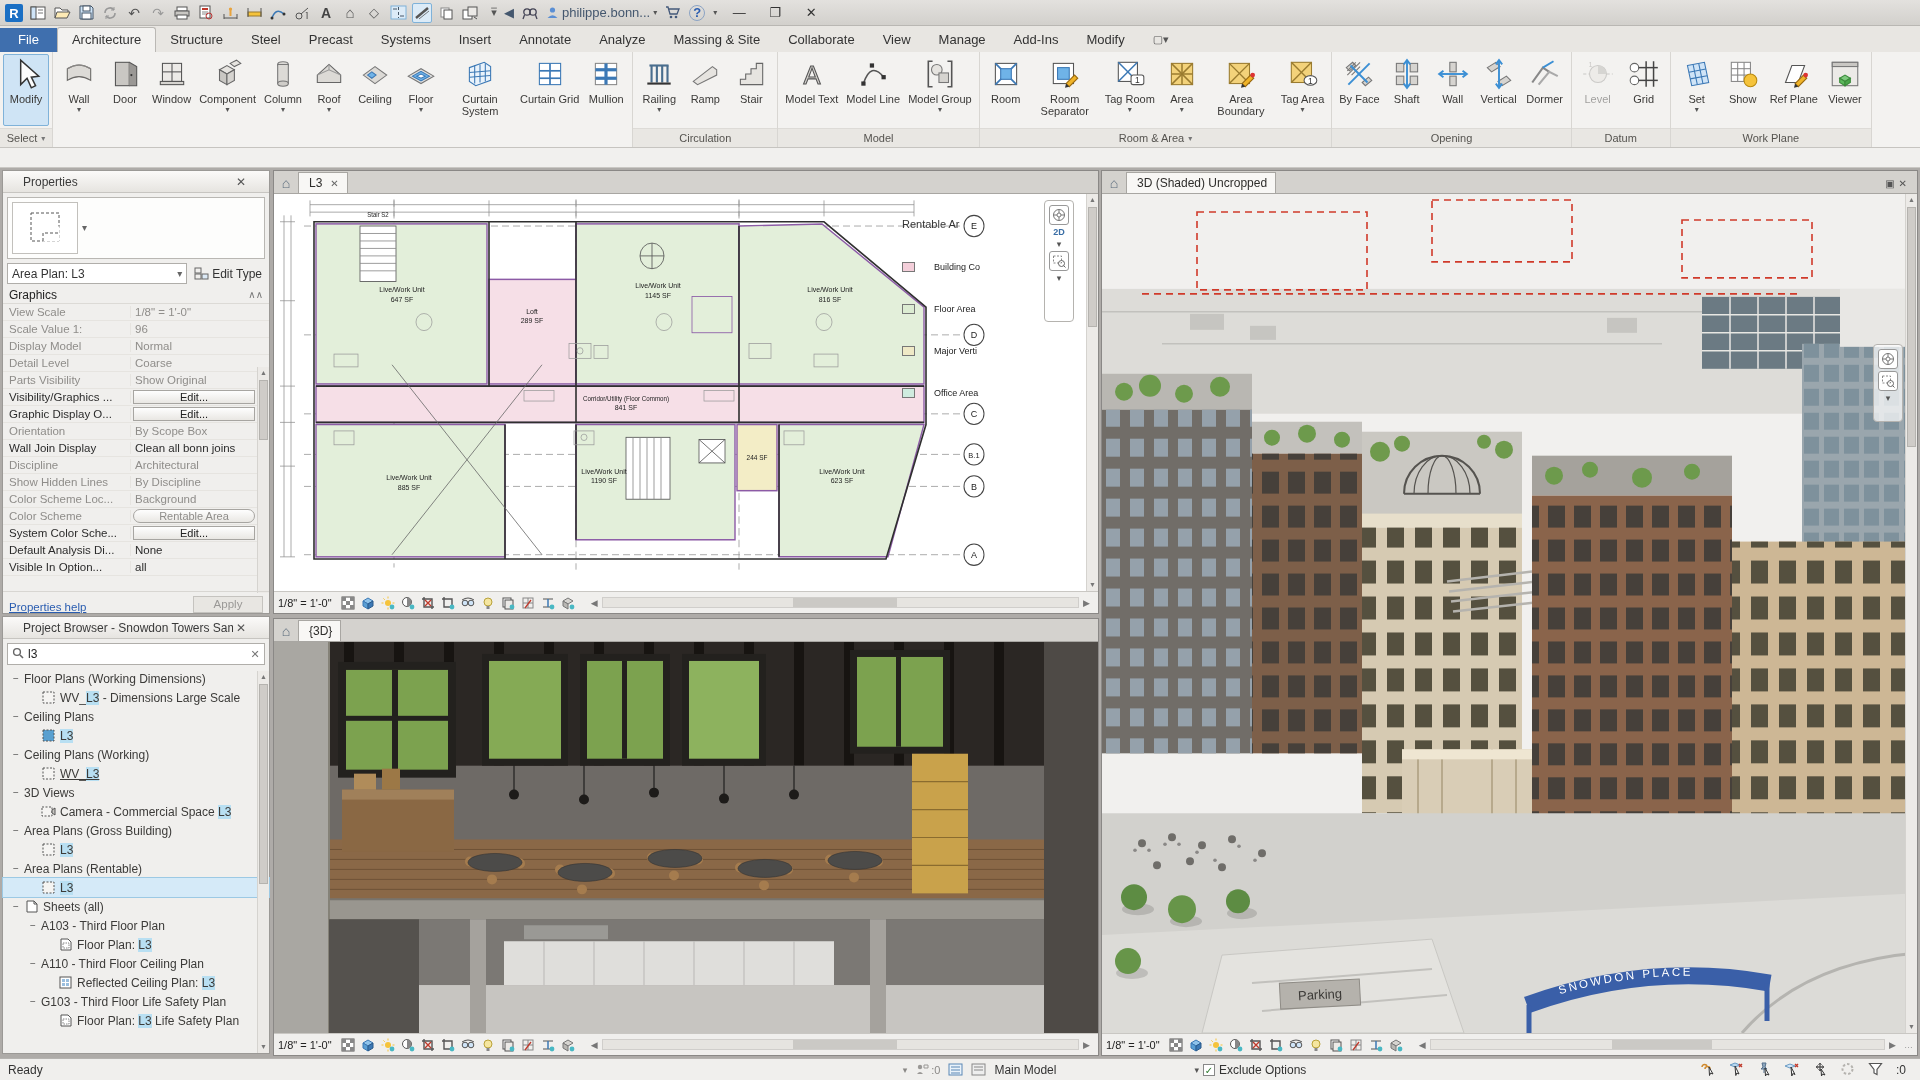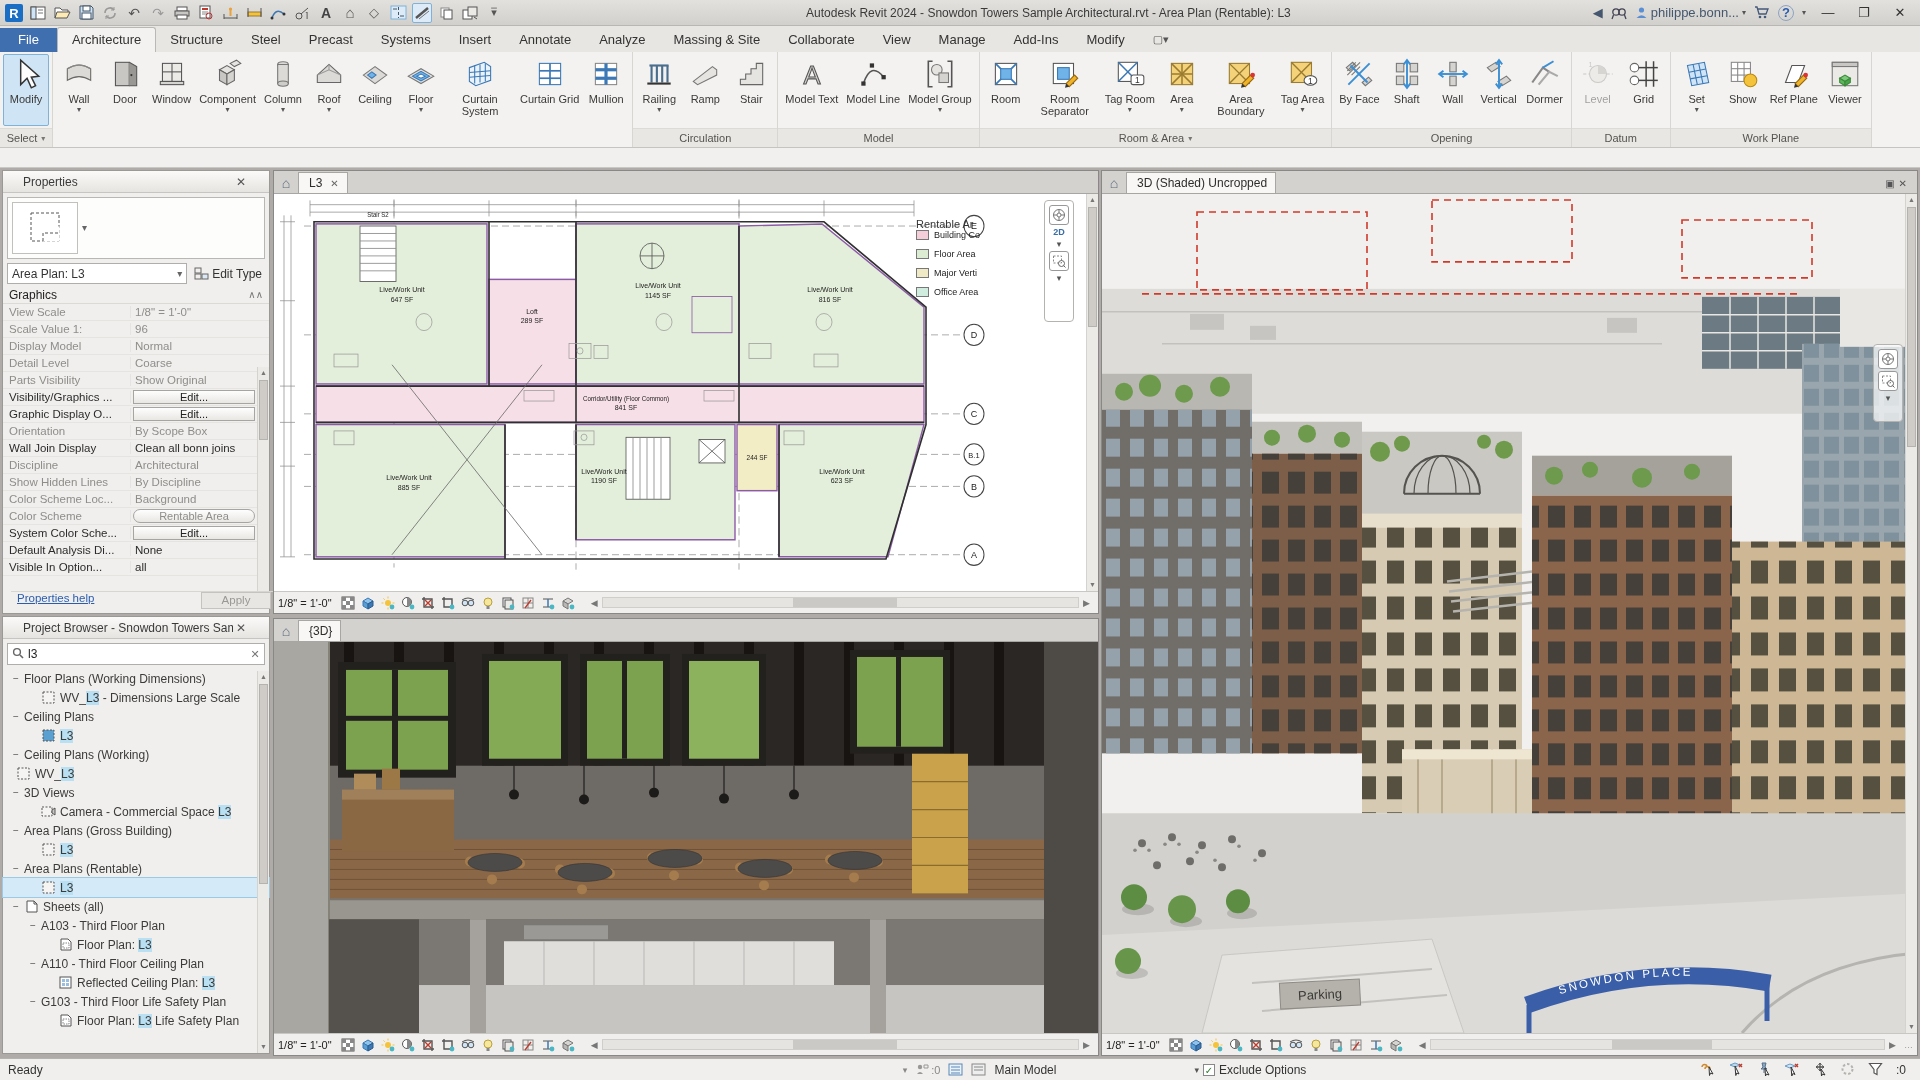--- a/index.html
+++ b/index.html
@@ -66,21 +66,21 @@
   #gsec { height:18px; display:flex; align-items:center; font-size:12px; color:#222; padding:0 6px; border-bottom:1px solid #dcdad6; }
   #gsec .chev { margin-left:auto; color:#777; font-size:10px; }
   #prows { position:relative; }
   .prow { display:flex; height:17px; border-bottom:1px solid #e6e4e0; font-size:11.5px; align-items:center; }
   .prow .pl { width:128px; padding-left:6px; color:#2b2b2b; white-space:nowrap; overflow:hidden; border-right:1px solid #e6e4e0; }
   .prow .pv { flex:1; padding:0 4px; color:#2b2b2b; white-space:nowrap; overflow:hidden; }
   .prow.dim .pl, .prow.dim .pv { color:#8f8d8a; }
   .pbtn { flex:1; margin:1px 14px 1px 2px; height:14px; background:linear-gradient(#fefefe,#e9e7e3);
     border:1px solid #a7a5a1; font-size:11px; text-align:center; line-height:13px; color:#222; }
   .prow.dim .pbtn { color:#8f8d8a;border-radius:7px; }
-  #pfoot { position:absolute; left:8px; bottom:0; width:100%; height:22px; display:flex; align-items:flex-start; padding:0 6px; border-top:1px solid #d8d6d2; }
+  #pfoot { position:absolute; left:0; bottom:0; width:100%; height:22px; display:flex; align-items:flex-end; padding:0 6px; border-top:1px solid #d8d6d2; }
   #props-help { font-size:11.5px; color:#2a5db0; text-decoration:underline; }
   #apply { margin-left:auto; width:70px; height:17px; background:#e8e6e2; border:1px solid #c5c3bf; color:#9a9896; font-size:11.5px; text-align:center; line-height:15px; }
   .vscroll { position:absolute; right:0; top:0; width:12px; background:#eceae7; border-left:1px solid #d5d3cf; }
   .vscroll .arr { height:12px; text-align:center; font-size:7px; color:#777; line-height:12px; }
   .vscroll .thumb { margin:1px; height:60px; background:#cfccc8; border:1px solid #b5b3af; }
 
   #pbrowser { left:2px; top:468px; width:268px; height:438px; }
   #searchbox { margin:4px; height:22px; background:#fff; border:1px solid #b0aeaa; display:flex; align-items:center; font-size:12px; }
   #searchbox .mag { width:20px; text-align:center; color:#666; }
   #searchbox .sval { flex:1; color:#222; }
@@ -109,21 +109,21 @@
   .vcb .sb .a { font-size:9px; color:#777; padding:0 4px; }
   .vcb .dots { color:#999; font-size:9px; padding-left:2px; }
 
   #vp-plan { left:273px; top:22px; width:826px; height:444px; }
   #vp-3d   { left:273px; top:470px; width:826px; height:438px; }
   #vp-shaded { left:1101px; top:22px; width:817px; height:886px; }
 
   
   #legend { position:absolute; right:118px; top:24px; font-size:9px; color:#222; }
   #legend .lt { font-size:11px; color:#333; }
-  .lrow { display:flex; align-items:flex-end; gap:5px; margin-bottom:9px; }
+  .lrow { display:flex; align-items:flex-end; gap:19px; margin-bottom:9px;margin-top:32px; }
   .lsw { width:13px; height:10px; border:1px solid #777; }
   .navbar-ovl { position:absolute; right:24px; top:6px; width:30px; height:122px; background:rgba(255,255,255,.72);
     border:1px solid #b5b3af; border-radius:4px; display:flex; flex-direction:column; align-items:center; padding-top:4px; gap:2px; font-size:9px; color:#555; }
   .navbar-ovl .w { width:20px; height:20px; border:1px solid #999; border-radius:3px; background:#fff; display:flex; align-items:center; justify-content:center; }
 
   
   #statusbar { position:absolute; left:0; bottom:0; width:1920px; height:22px; background:#f0efed;
     border-top:1px solid #b5b3b0; display:flex; align-items:center; font-size:12px; color:#333; }
   #status-ready { padding-left:8px; flex:none; }
   #status-mid { display:flex; align-items:center; gap:8px; margin-left:860px; }
@@ -261,21 +261,20 @@
         <svg width="16" height="14" viewBox="0 0 16 14">
           <rect x="1" y="4" width="9" height="9" fill="#fff" stroke="#555"></rect>
           <rect x="6" y="1" width="9" height="9" fill="#eceae7" stroke="#555"></rect>
           <path d="M12 11 L15 13" stroke="#555"></path>
         </svg>
       </span>
       <span class="qicon">
         <span style="font-size:11px;color:#555">▾̅</span>
       </span>
     </div>
-  <div id="tb-title">Autodesk Revit 2024 - Snowdon Towers Sample Architectural.rvt - Area Plan (Rentable): L3</div>
   <div id="tb-right">
     <span class="tbr">◀</span>
     <span class="tbr">
       <svg width="16" height="14" viewBox="0 0 16 14">
           <circle cx="5" cy="6" r="3.2" fill="none" stroke="#445" stroke-width="1.3"></circle>
           <circle cx="11" cy="6" r="3.2" fill="none" stroke="#445" stroke-width="1.3"></circle>
           <path d="M2.5 9 1 13 M13.5 9 15 13" stroke="#445" stroke-width="1.3"></path>
         </svg>
     </span>
     <span class="tbr">
@@ -896,21 +895,21 @@
           <span class="exp"></span>
           <span class="ticn"><svg width="15" height="13" viewBox="0 0 15 13">
               <rect x="2" y="1" width="11" height="11" fill="#5aa0d0" stroke="#555" stroke-dasharray="2 1.5"></rect>
             </svg></span>
           <span><span class="hl">L3</span></span>
         </div>
         <div class="trow" style="padding-left: 8px;">
           <span class="exp">−</span>
           <span>Ceiling Plans (Working)</span>
         </div>
-        <div class="trow" style="">
+        <div class="trow" style="padding-left: 25px; text-decoration: underline;">
           <span class="exp"></span>
           <span class="ticn"><svg width="15" height="13" viewBox="0 0 15 13">
               <rect x="2" y="1" width="11" height="11" fill="#f5f4f2" stroke="#555" stroke-dasharray="2 1.5"></rect>
             </svg></span>
           <span>WV_<span class="hl">L3</span></span>
         </div>
         <div class="trow" style="padding-left: 8px;">
           <span class="exp">−</span>
           <span>3D Views</span>
         </div>

